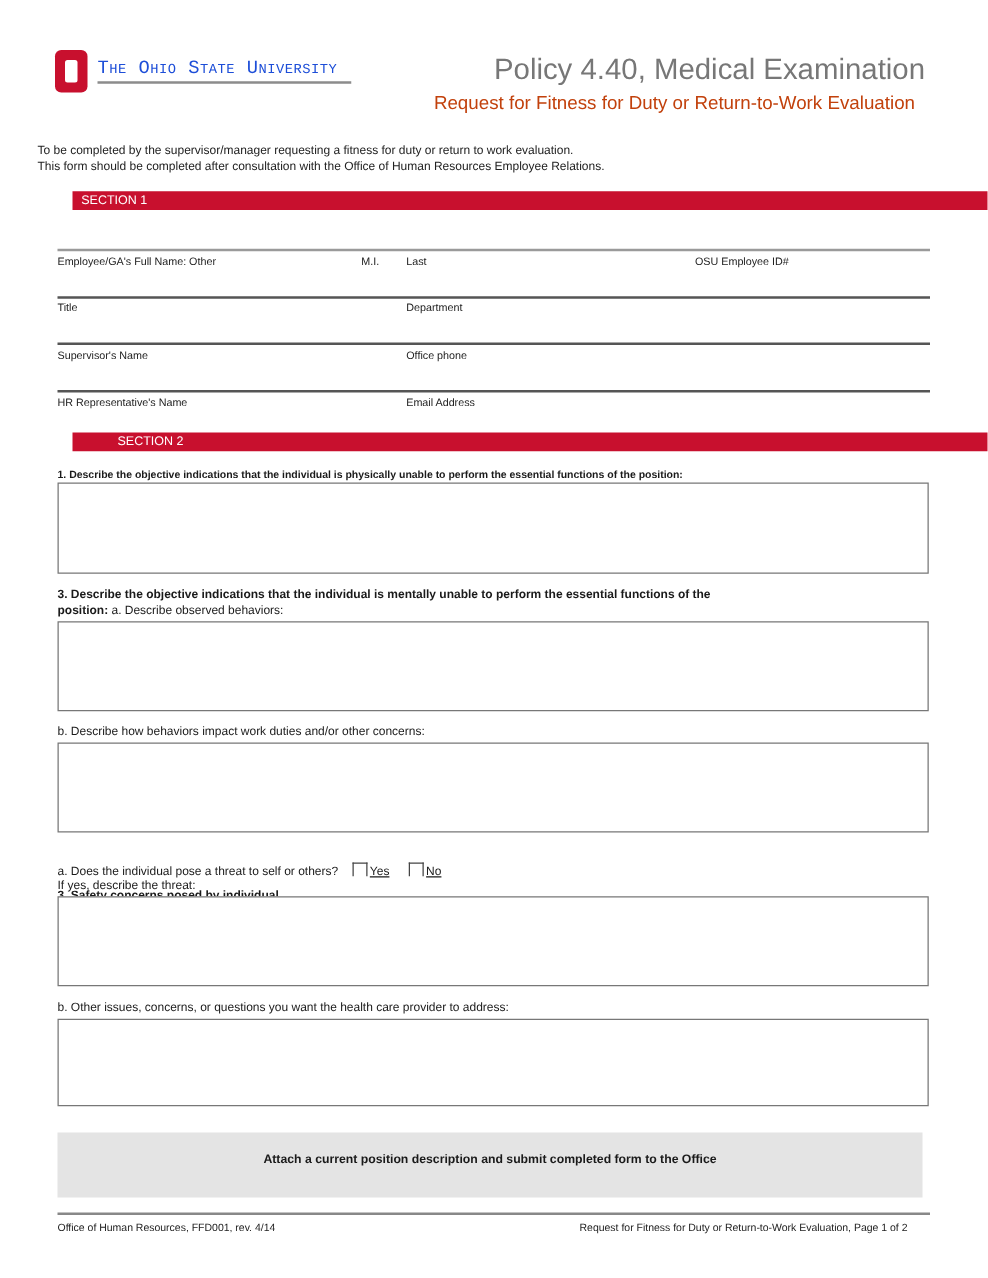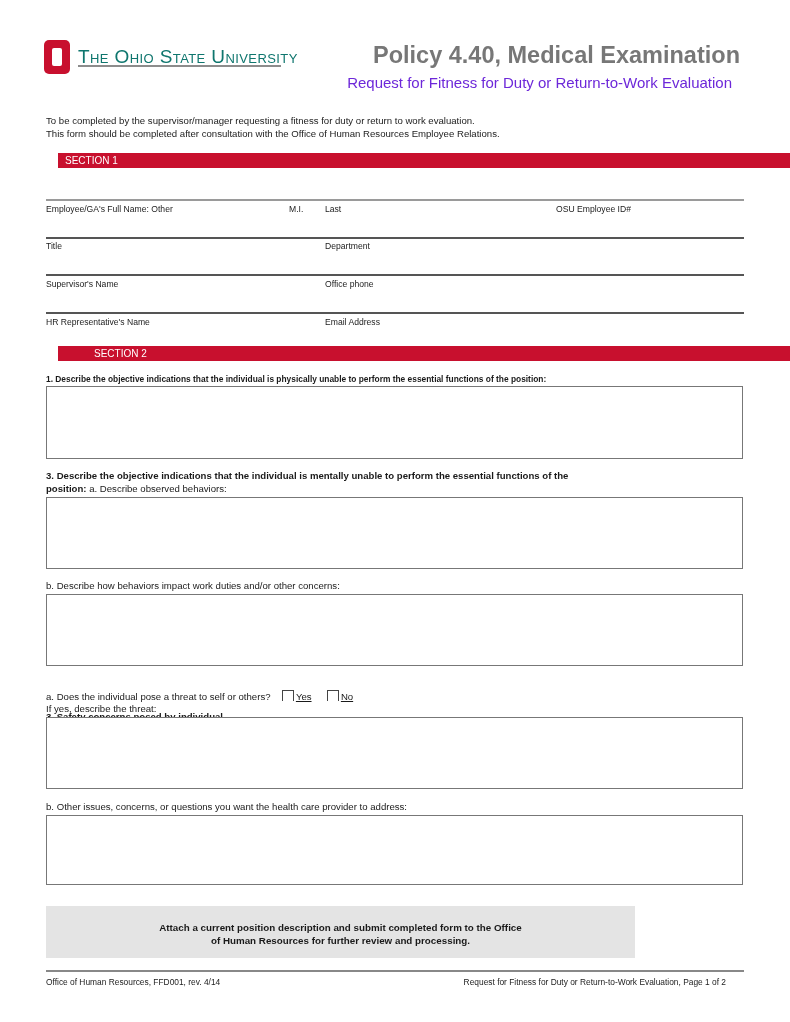--- a/index.html
+++ b/index.html
@@ -1,36 +1,36 @@
 <!DOCTYPE html>
 <html><head>
 <meta charset="utf-8">
 <style>
   html, body { margin:0; padding:0; background:#ffffff; }
   body { width:790px; height:1022px; position:relative; overflow:hidden;
          font-family:"Liberation Sans", sans-serif; color:#1a1a1a; }
   .abs { position:absolute; }
   .logo-block { left:44px; top:40px; width:26px; height:34px; background:#c8102e; border-radius:5px; }
   .logo-block::after { content:""; position:absolute; left:8px; top:8px; width:10px; height:18px; background:#fff; border-radius:2px; }
-  .univ-name { left:78px; top:46px; font-family:Liberation Sans, sans-serif; font-size:19px; color:#0f766e; letter-spacing:0.4px; font-variant:small-caps; }
+  .univ-name { left:78px; top:46px; font-family:Liberation Mono, monospace; font-size:15px; color:#1d4ed8; letter-spacing:0.4px; font-variant:small-caps; }
   .univ-rule { left:78px; top:65px; width:203px; height:1.5px; background:#8c8c8c; }
-  .doc-title { right:50px; top:42px; font-size:23.5px; font-weight:bold; color:#777; }
-  .doc-subtitle { right:58px; top:74px; font-size:15px; color:#6d28d9; }
-  .intro { left:46px; font-size:9.6px; color:#222; }
+  .doc-title { right:50px; top:42px; font-size:23.5px; font-weight:normal; color:#777; }
+  .doc-subtitle { right:58px; top:74px; font-size:15px; color:#c2410c; }
+  .intro { left:30px; font-size:9.6px; color:#222; }
   .section-bar { left:58px; width:772px; height:15px; background:#c8102e; color:#fff; font-size:10px; line-height:15px; padding-left:7px; box-sizing:border-box; }
   .field-rule { left:46px; width:698px; height:1.5px; background:#9a9a9a; }
   .field-rule.dark { background:#555; height:2px; }
   .field-label { font-size:8.6px; color:#222; }
   .q-label { left:46px; font-size:9.6px; color:#1a1a1a; }
   .q-label.bold { font-weight:bold; }
   .q-small { left:46px; font-size:8.4px; font-weight:bold; }
   .answer-box { left:46px; width:697px; border:1.2px solid #777; box-sizing:border-box; background:#fff; }
   .checkbox { display:inline-block; width:10px; height:10px; border-left:1px solid #444; border-top:1px solid #444; border-right:1px solid #444; vertical-align:-1px; margin-right:2px; }
   .cb-opt { text-decoration:underline; }
-  .notice { left:46px; top:906px; width:589px; height:52px; background:#e4e4e4; font-size:9.8px; font-weight:bold; text-align:center; box-sizing:border-box; padding-top:15px; line-height:13px; }
+  .notice { left:46px; top:906px; width:692px; height:52px; background:#e4e4e4; font-size:9.8px; font-weight:bold; text-align:center; box-sizing:border-box; padding-top:15px; line-height:13px; }
   .footer-rule { left:46px; top:970px; width:698px; height:1.5px; background:#888; }
   .footer { top:977px; font-size:8.4px; color:#222; }
 </style>
 </head>
 <body>
 
 <div class="abs logo-block"></div>
 <div class="abs univ-name">The Ohio State University</div>
 <div class="abs univ-rule"></div>
 <div class="abs doc-title">Policy 4.40, Medical Examination</div>
@@ -82,18 +82,17 @@
   <span class="checkbox"></span><span class="cb-opt">No</span>
 </div>
 <div class="abs q-label" style="top:703px;">If yes, describe the threat:</div>
 <div class="abs answer-box" style="top:717px; height:72px;"></div>
 
 <div class="abs q-label" style="top:801px;">b. Other issues, concerns, or questions you want the health care provider to address:</div>
 <div class="abs answer-box" style="top:815px; height:70px;"></div>
 
 <div class="abs notice">
   <div>Attach a current position description and submit completed form to the Office</div>
-  <div>of Human Resources for further review and processing.</div>
 </div>
 
 <div class="abs footer-rule"></div>
 <div class="abs footer" style="left:46px;">Office of Human Resources, FFD001, rev. 4/14</div>
 <div class="abs footer" style="right:64px;">Request for Fitness for Duty or Return-to-Work Evaluation, Page 1 of 2</div>
 
 </body></html>

